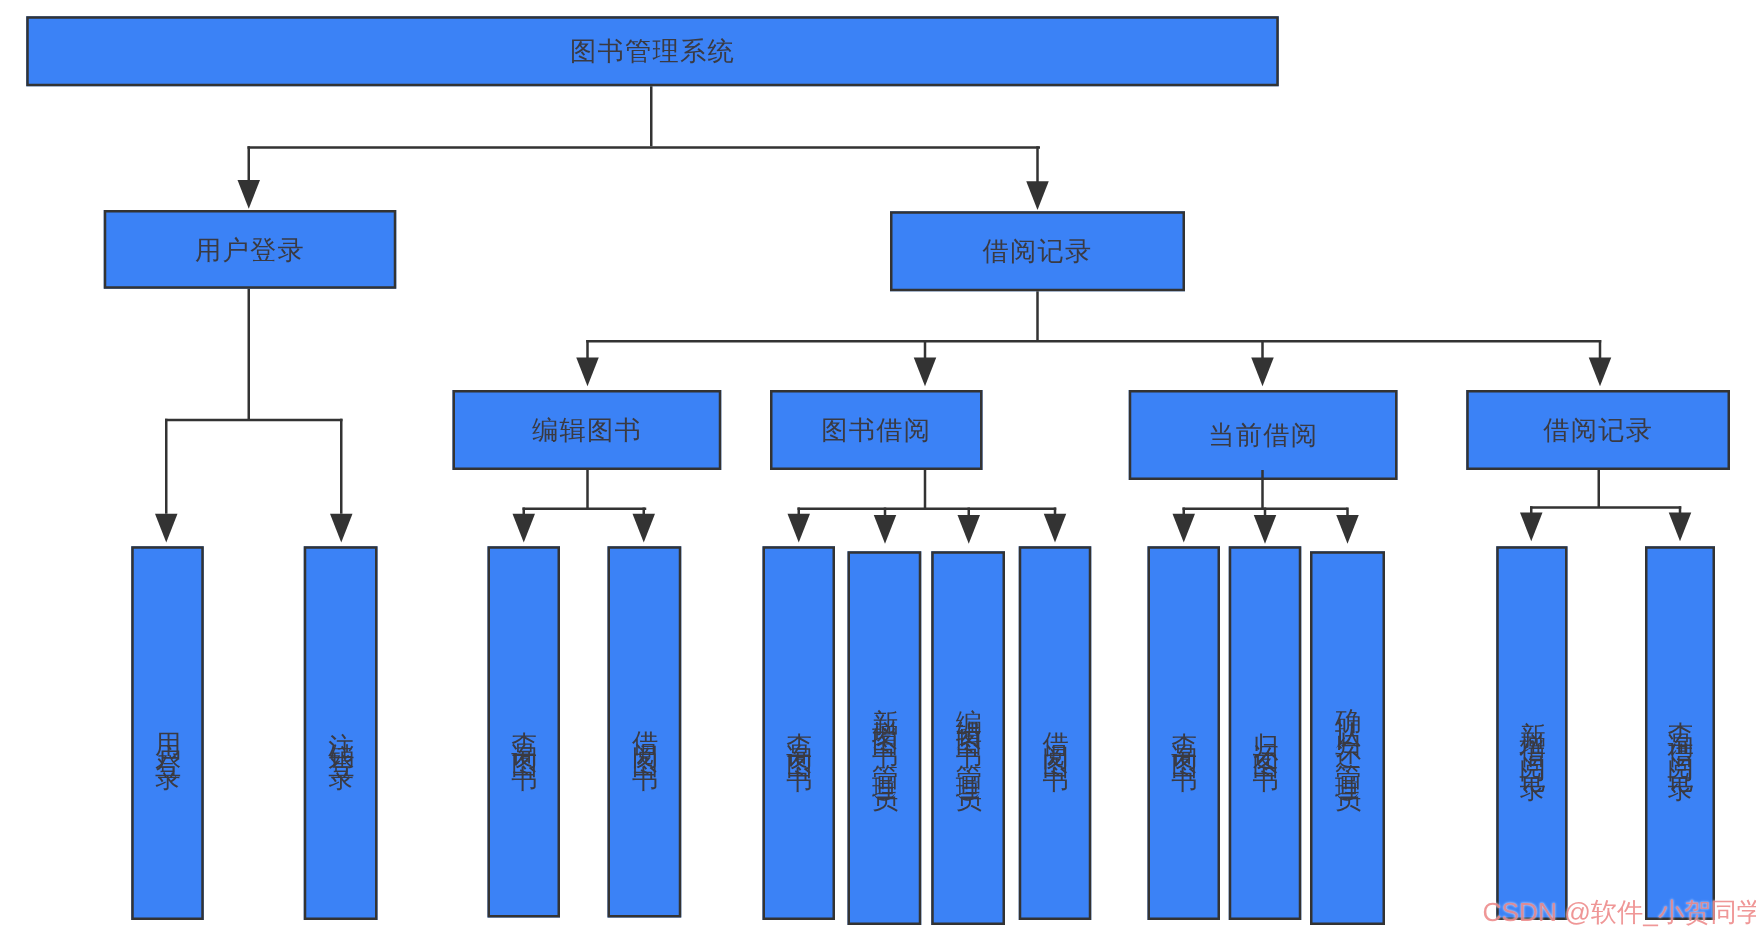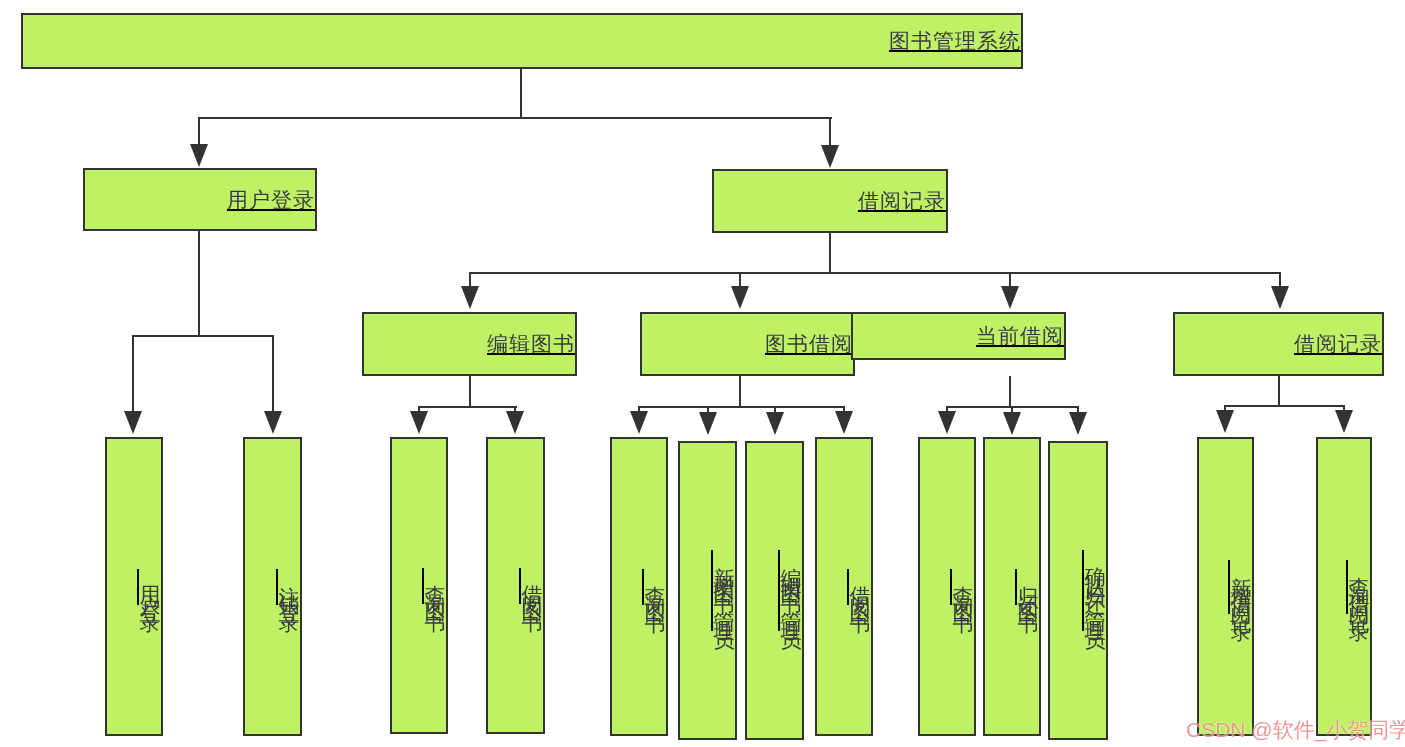--- a/index.html
+++ b/index.html
@@ -8,23 +8,23 @@
     --watermark:#ee8c8c;
     --background:#ffffff;
   }
   html,body{margin:0;padding:0;background:var(--background);}
   .canvas{
     position:relative;width:1405px;height:747px;background:var(--background);
     font-family:"Liberation Sans","DejaVu Sans",sans-serif;
     overflow:hidden;
   }
   .box{
-    position:absolute;box-sizing:border-box;background:#bef264;
+    position:absolute;box-sizing:border-box;background:#3b82f6;
     border:2px solid var(--line);
-    display:flex;align-items:center;justify-content:flex-end;text-decoration:underline;
+    display:flex;align-items:center;justify-content:center;
   }
   .hbox span{
     color:var(--text);font-size:21px;letter-spacing:1px;white-space:nowrap;
   }
   .vbox{border-width:2.5px;}
   .vbox span{
     color:var(--text);font-size:21px;line-height:1;
     writing-mode:vertical-rl;text-orientation:mixed;
     letter-spacing:9px;white-space:nowrap;
   }
@@ -78,24 +78,24 @@
   <div class="vline" style="left:739px;top:272px;height:15px"></div>
   <div class="arrow" style="left:731px;top:286px"></div>
   <div class="vline" style="left:1009px;top:272px;height:15px"></div>
   <div class="arrow" style="left:1001px;top:286px"></div>
   <div class="vline" style="left:1279px;top:272px;height:15px"></div>
   <div class="arrow" style="left:1271px;top:286px"></div>
 
   <div class="box hbox" style="left:362px;top:312px;width:215px;height:64px">
     <span>编辑图书</span>
   </div>
-  <div class="box hbox" style="left:640px;top:312px;width:215px;height:64px">
+  <div class="box hbox" style="left:616px;top:312px;width:170px;height:64px">
     <span>图书借阅</span>
   </div>
-  <div class="box hbox" style="left:851px;top:312px;width:215px;height:48px">
+  <div class="box hbox" style="left:903px;top:312px;width:215px;height:72px">
     <span>当前借阅</span>
   </div>
   <div class="box hbox" style="left:1173px;top:312px;width:211px;height:64px">
     <span>借阅记录</span>
   </div>
 
   <div class="vline" style="left:469px;top:376px;height:31px"></div>
   <div class="hline" style="left:418px;top:406px;width:99px"></div>
   <div class="vline" style="left:418px;top:406px;height:7px"></div>
   <div class="arrow" style="left:410px;top:411px"></div>

